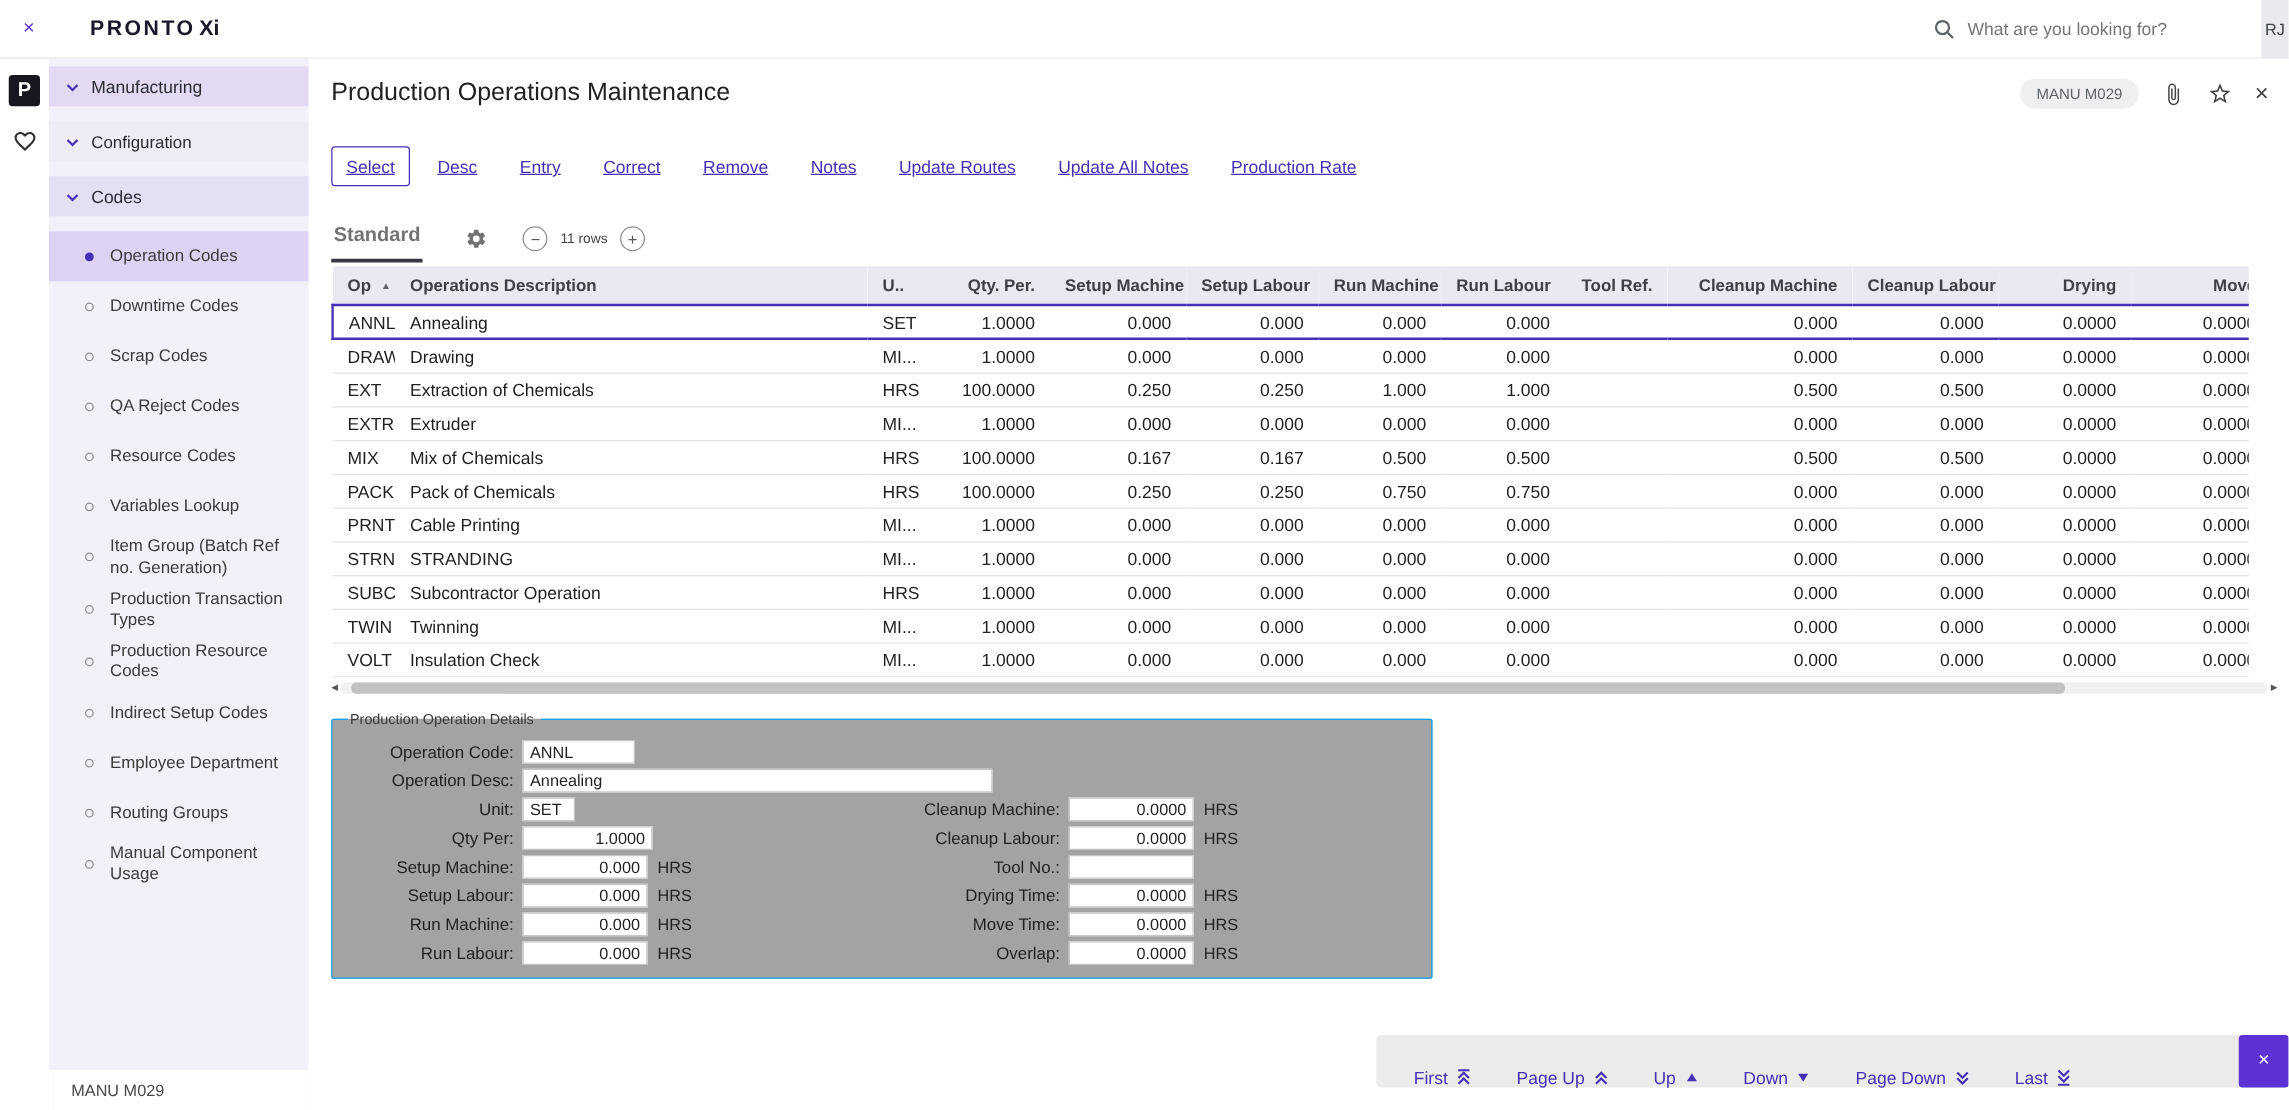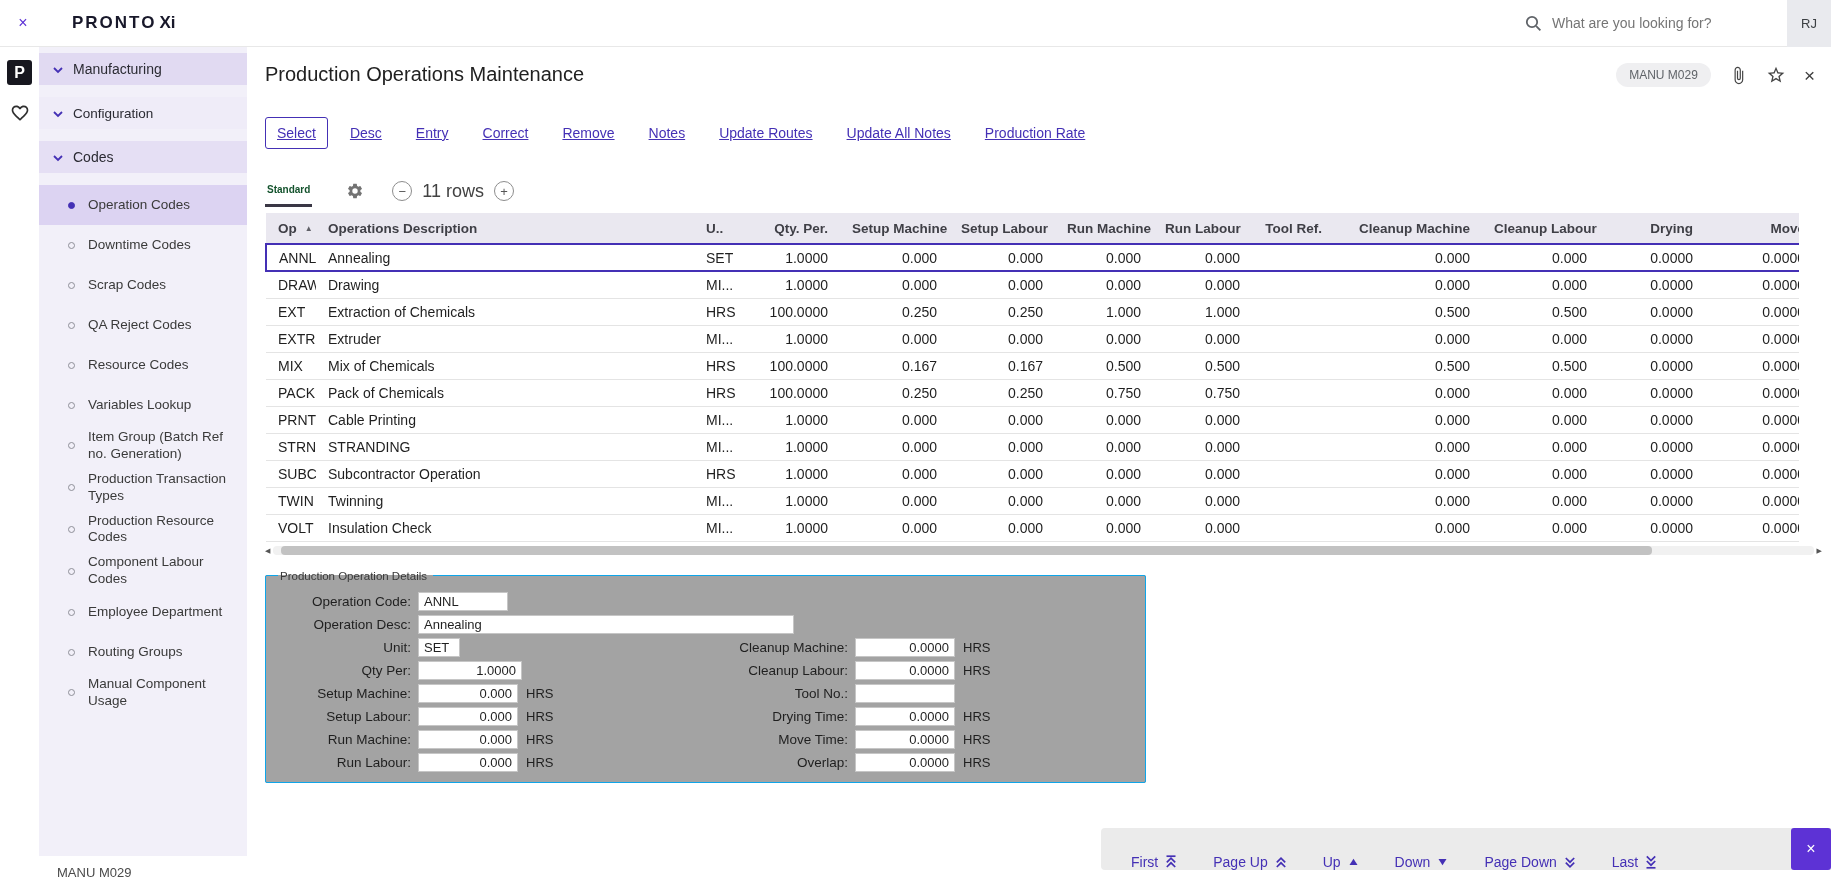--- a/index.html
+++ b/index.html
@@ -9,21 +9,21 @@
   input{font-family:inherit}
 
   
   .topbar{height:47px;display:flex;align-items:center;background:#fff;border-bottom:1px solid #e8e8e8;position:relative}
   .topbar-close{width:46px;text-align:center;color:var(--accent-bright);font-size:16px;background:none;border:none;cursor:pointer}
   .logo{font-size:17px;font-weight:800;letter-spacing:2px;color:#18182a;margin-left:26px}
   .logo .logo-xi{font-weight:700;letter-spacing:0;margin-left:3px}
   .topbar-right{margin-left:auto;display:flex;align-items:center;height:100%}
   .search-icon{display:flex;margin-right:10px}
   .search-input{border:none;outline:none;font-size:14px;color:#5f6368;width:235px;background:transparent}
-  .avatar{width:44px;height:47px;background:#e9eaee;display:flex;align-items:center;justify-content:center;
+  .avatar{width:22px;height:47px;background:#e9eaee;display:flex;align-items:center;justify-content:center;
     font-size:13px;color:#3c4043;cursor:pointer}
 
   
   .shell{display:flex;height:841px}
   .rail{width:39px;background:#fff;display:flex;flex-direction:column;align-items:center;padding-top:13px;gap:18px}
   .p-logo{width:25px;height:25px;background:#17171f;color:#fff;font-weight:800;font-size:16px;display:flex;
     align-items:center;justify-content:center;border-radius:3px;cursor:pointer}
   .heart{cursor:pointer;display:flex}
 
   
@@ -48,26 +48,26 @@
   .badge{background:#efeff1;color:#5f6368;font-size:12px;padding:5px 13px;border-radius:13px;white-space:nowrap}
   .icon-btn{background:none;border:none;cursor:pointer;display:flex;padding:0}
   .close-x{font-size:19px;color:#3f3f3f;line-height:1}
 
   .actions{display:flex;gap:10px;margin-top:16px;align-items:center}
   .action-btn{background:#fff;border:1px solid transparent;color:var(--accent);font-size:14px;text-decoration:underline;
     padding:7px 11px;cursor:pointer;border-radius:3px;white-space:nowrap}
   .action-btn.active{border:1px solid var(--accent)}
 
   .viewbar{display:flex;align-items:center;margin-top:22px;height:40px}
-  .tab{font-size:10px;font-weight:700;color:#14532d;padding:8px 2px 9px;border-bottom:3px solid #3a3745;cursor:pointer}
+  .tab{font-size:16px;font-weight:700;color:#737373;padding:8px 2px 9px;border-bottom:3px solid #3a3745;cursor:pointer}
   .gear{margin-left:34px;display:flex;cursor:pointer}
   .circle-btn{width:20px;height:20px;border:1px solid #8d8d8d;border-radius:50%;color:#555;font-size:13px;line-height:17px;
     text-align:center;cursor:pointer;background:#fff;padding:0}
   .minus{margin-left:28px}
-  .rows-count{font-size:18px;color:#424242;margin:0 10px}
+  .rows-count{font-size:11px;color:#424242;margin:0 10px}
 
   
   .table-clip{width:1534px;overflow:hidden;margin-top:2px}
   table{table-layout:fixed;border-collapse:collapse;width:1551px}
   thead th{height:31px;background:var(--table-header-bg);font-size:13.5px;font-weight:700;color:#3f3f46;
     padding:0 12px;text-align:left;white-space:nowrap;overflow:hidden;cursor:pointer}
   thead th.r{text-align:right}
   .sort{font-size:8px;color:#5f5f66;margin-left:8px;vertical-align:2px}
   tbody td{height:27px;border-bottom:1px solid #e4e4e4;font-size:14px;color:#1f1f1f;padding:0 12px;
     white-space:nowrap;overflow:hidden}
@@ -189,21 +189,21 @@
         <div class="sb-item">
           <span class="bullet"></span>
           <span class="sb-label">Production Transaction Types</span>
         </div>
         <div class="sb-item">
           <span class="bullet"></span>
           <span class="sb-label">Production Resource Codes</span>
         </div>
         <div class="sb-item">
           <span class="bullet"></span>
-          <span class="sb-label">Component Labour Codes</span>
+          <span class="sb-label">Indirect Setup Codes</span>
         </div>
         <div class="sb-item">
           <span class="bullet"></span>
           <span class="sb-label">Employee Department</span>
         </div>
         <div class="sb-item">
           <span class="bullet"></span>
           <span class="sb-label">Routing Groups</span>
         </div>
         <div class="sb-item">

